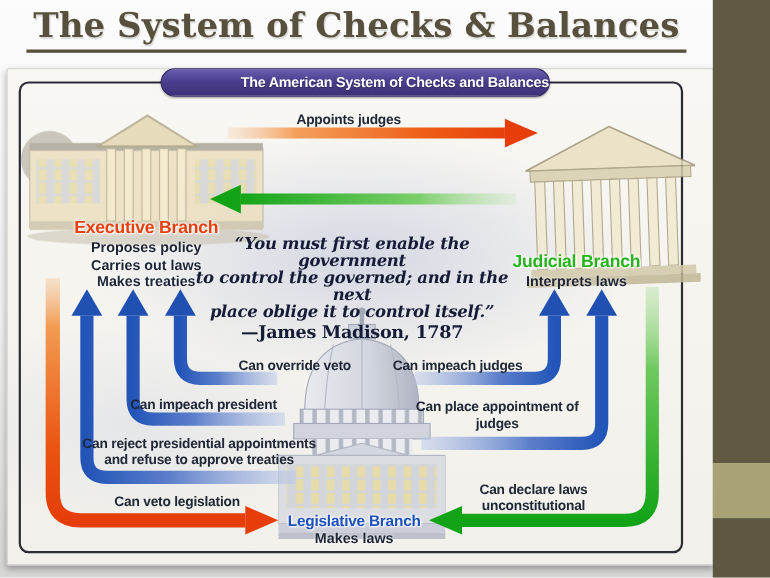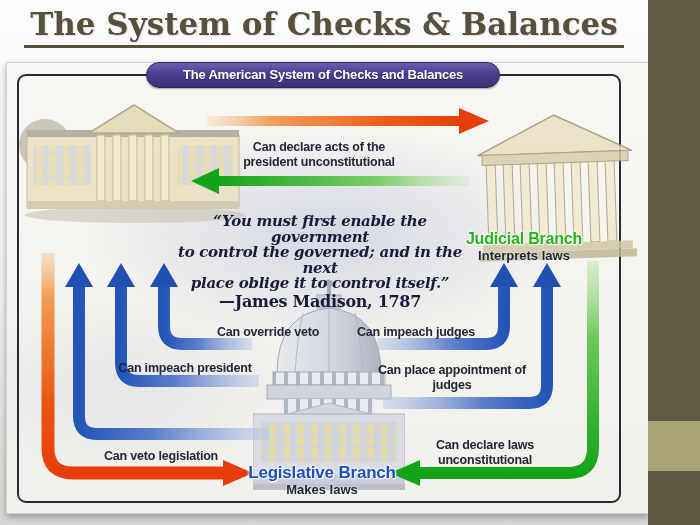--- a/index.html
+++ b/index.html
@@ -37,21 +37,21 @@
     box-shadow:0 3px 6px rgba(0,0,0,.30);
   }
   .frame{
     position:absolute;left:10px;top:11px;width:600px;height:425px;
     border:2.5px solid #2b2b36;border-radius:9px;z-index:1;
   }
   .banner{
     position:absolute;left:139px;top:-1px;width:352px;height:24px;z-index:4;
     background:linear-gradient(180deg,#6a5fae,#4a3e8e 45%,#3c3177);
     border:1.5px solid #2e2560;border-radius:13px;
-    display:flex;align-items:center;justify-content:center;
+    display:flex;align-items:center;justify-content:flex-end;
     box-shadow:0 1px 2px rgba(0,0,0,.35);
   }
   .banner span{
     font:700 13px/14px "Liberation Sans",sans-serif;color:#ffffff;
     white-space:nowrap;letter-spacing:-.2px;text-shadow:0 1px 1px rgba(0,0,0,.4);
   }
   
   .lbl{
     position:absolute;z-index:4;text-align:center;
     font:600 12.5px/15px "Liberation Sans",sans-serif;
@@ -59,21 +59,21 @@
   }
   .branch{position:absolute;z-index:4;text-align:center;}
   .branch .btitle{
     font:700 16px/18px "Liberation Sans",sans-serif;letter-spacing:-.2px;
     text-shadow:0 0 3px #fff,0 0 3px #fff,1px 1px 1px rgba(255,255,255,.8);
   }
   .branch .power{font:600 13px/15.5px "Liberation Sans",sans-serif;color:#1d2436;
     text-shadow:0 0 3px rgba(255,255,255,.9);}
   .branch.exec .btitle{color:#e5400e;}
   .branch.jud  .btitle{color:#27b31d;}
-  .branch.leg  .btitle{color:#1b50bd;font-size:17px;}
+  .branch.leg  .btitle{color:#1b50bd;font-size:14px;}
   .quote{
     position:absolute;left:166px;top:151px;width:294px;z-index:4;text-align:center;
     font:700 italic 15px/15.5px "DejaVu Serif",serif;color:#161c38;letter-spacing:-.3px;
   }
   .quote .attrib{font-style:normal;font-size:16px;margin-top:2px;}
   
   .bld{position:absolute;z-index:2;}
   svg.arrows{position:absolute;left:0;top:0;width:641px;height:450px;z-index:3;}
 </style>
 </head>
@@ -240,28 +240,35 @@
 
     <path d="M 370 281 H 479 Q 497 281 497 263 V 224" stroke="url(#gBR1)" stroke-width="12" fill="none"></path>
     <polygon points="483,224 511,224 497,200" fill="#2050b2"></polygon>
     <path d="M 376 340 H 522 Q 540 340 540 322 V 224" stroke="url(#gBR2)" stroke-width="12" fill="none"></path>
     <polygon points="526,224 554,224 540,200" fill="#2050b2"></polygon>
 
     <path d="M 586 198 V 385 Q 586 410 561 410 H 413" stroke="url(#gGreenL)" stroke-width="12" fill="none"></path>
     <polygon points="413,397 413,423 383,410" fill="#12a416"></polygon>
   </svg>
 
-  <div class="lbl" style="left:227px;top:77px;width:170px">Can declare acts of the president unconstitutional</div>
+  <div class="lbl" style="left:250px;top:39px;width:120px">Appoints judges</div>
   <div class="lbl" style="left:196px;top:262px;width:130px">Can override veto</div>
   <div class="lbl" style="left:98px;top:298px;width:160px">Can impeach president</div>
+  <div class="lbl" style="left:59px;top:333px;width:230px">Can reject presidential appointments and refuse to approve treaties</div>
   <div class="lbl" style="left:84px;top:386px;width:140px">Can veto legislation</div>
   <div class="lbl" style="left:339px;top:262px;width:140px">Can impeach judges</div>
   <div class="lbl" style="left:370px;top:300px;width:150px">Can place appointment of judges</div>
   <div class="lbl" style="left:418px;top:375px;width:120px">Can declare laws unconstitutional</div>
 
+  <div class="branch exec" style="left:36px;top:136px;width:180px">
+    <div class="btitle">Executive Branch</div>
+    <div class="power">Proposes policy</div>
+    <div class="power">Carries out laws</div>
+    <div class="power">Makes treaties</div>
+  </div>
   <div class="branch jud" style="left:427px;top:167px;width:180px">
     <div class="btitle">Judicial Branch</div>
     <div class="power">Interprets laws</div>
   </div>
   <div class="branch leg" style="left:225px;top:401px;width:180px">
     <div class="btitle">Legislative Branch</div>
     <div class="power">Makes laws</div>
   </div>
 
   <div class="quote">

